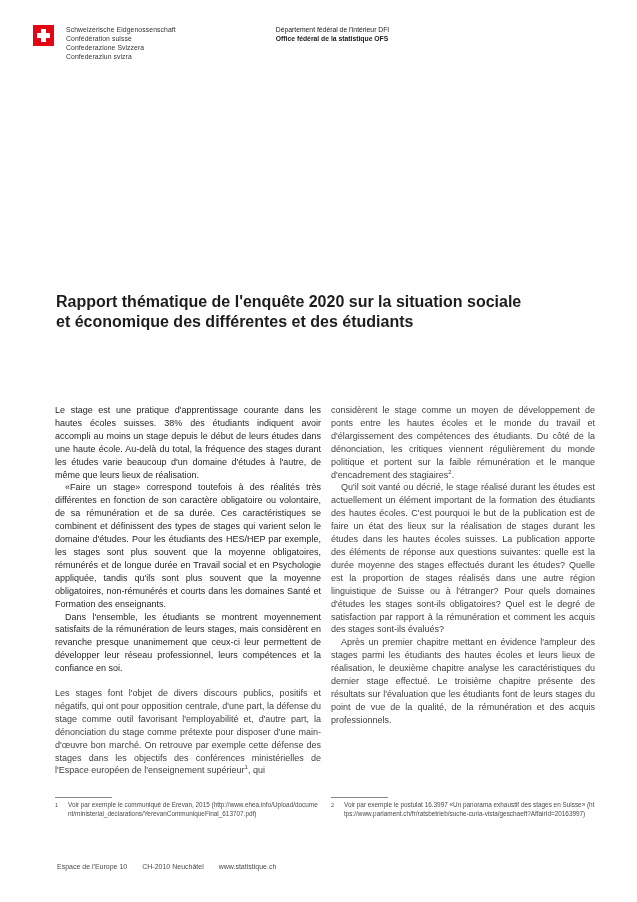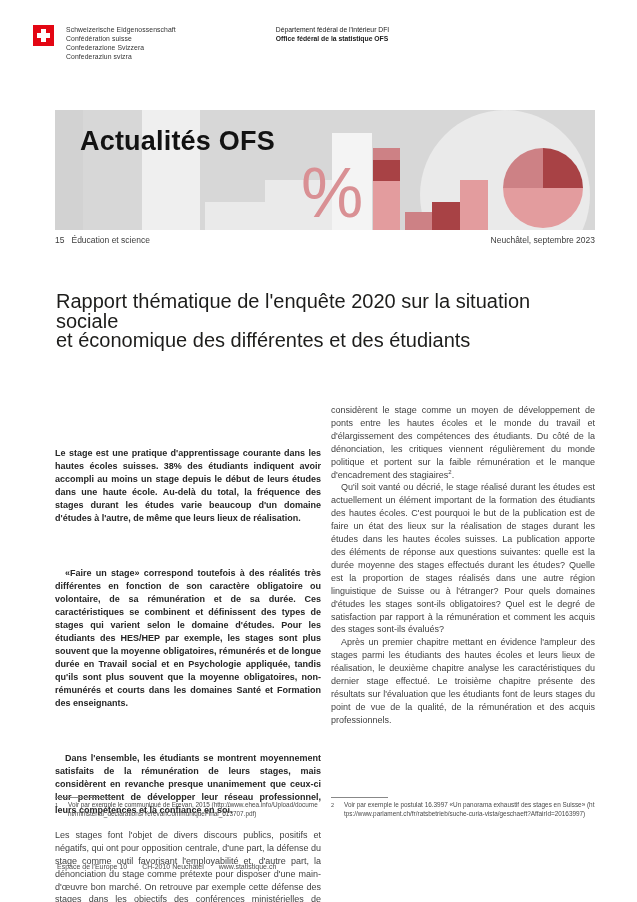--- a/index.html
+++ b/index.html
@@ -49,29 +49,29 @@
                               var(--accent-light-pink,#e39c9e) 90deg 270deg,
                               var(--accent-rose,#cd8185) 270deg 360deg);
   }
 
   
   .meta-row { position:absolute; top:235px; left:55px; width:540px; display:flex; justify-content:space-between; font-size:8.5px; color:#3c3c3c; }
   .meta-left .num { margin-right:7px; }
 
   
   .titles { position:absolute; top:292px; left:56px; width:540px; }
-  .subtitle { font-size:20px; line-height:19.5px; color:#1d1d1b; font-weight:400; }
+  .subtitle { font-size:16px; line-height:19.5px; color:#1d1d1b; font-weight:700; }
   .subtitle span { display:block; }
   .main-title { margin-top:16px; font-size:21px; line-height:24px; font-weight:bold; color:#111; }
 
   
   .col { position:absolute; top:404px; width:266px; font-size:9px; line-height:12.9px; text-align:justify; color:#3f3f3f; }
   .col-left { left:55px; }
   .col-right { left:331px; width:264px; }
-  .lead { font-weight:bold; color:#262626;margin-top:43px; }
+  .lead { font-weight:normal; color:#262626; }
   .col p.indent { text-indent:10px; }
   .col p.gap-before { margin-top:12px; }
   sup.fn { font-size:6px; vertical-align:super; line-height:0; }
 
   
   .footnote { position:absolute; top:797px; width:266px; font-size:6.4px; line-height:8.8px; color:#4a4a4a; }
   .footnote.fn-left { left:55px; }
   .footnote.fn-right { left:331px; width:264px; }
   .footnote .rule { width:57px; border-top:0.8px solid #888; margin-bottom:3px; }
   .footnote .fn-body { display:flex; }
@@ -97,46 +97,21 @@
       <div>Confédération suisse</div>
       <div>Confederazione Svizzera</div>
       <div>Confederaziun svizra</div>
     </div>
     <div class="dept-lines">
       <div>Département fédéral de l'intérieur DFI</div>
       <div class="bold">Office fédéral de la statistique OFS</div>
     </div>
   </div>
 
-  <div class="banner">
-    <div class="stripe-dark"></div>
-    <div class="stripe-light"></div>
-    <div class="big-circle"></div>
-    <div class="step1"></div>
-    <div class="step2"></div>
-    <div class="step3"></div>
-    <div class="banner-title">Actualités OFS</div>
-    <div class="pct">%</div>
-    <div class="bar bar1">
-      <div class="seg-rose"></div>
-      <div class="seg-dark"></div>
-      <div class="seg-light"></div>
-    </div>
-    <div class="bar bar2"></div>
-    <div class="bar bar3"></div>
-    <div class="bar bar4"></div>
-    <div class="pie"></div>
-  </div>
 
-  <div class="meta-row">
-    <div class="meta-left">
-      <span class="num">15</span><span>Éducation et science</span>
-    </div>
-    <div class="meta-right">Neuchâtel, septembre 2023</div>
-  </div>
 
   <div class="titles">
     <div class="subtitle">
       <span>Rapport thématique de l'enquête 2020 sur la situation sociale</span>
       <span>et économique des différentes et des étudiants</span>
     </div>
   </div>
 
   <div class="col col-left">
     <p class="lead">Le stage est une pratique d'apprentissage courante dans les hautes écoles suisses. 38% des étudiants indiquent avoir accompli au moins un stage depuis le début de leurs études dans une haute école. Au-delà du total, la fréquence des stages durant les études varie beaucoup d'un domaine d'études à l'autre, de même que leurs lieux de réalisation.</p>

